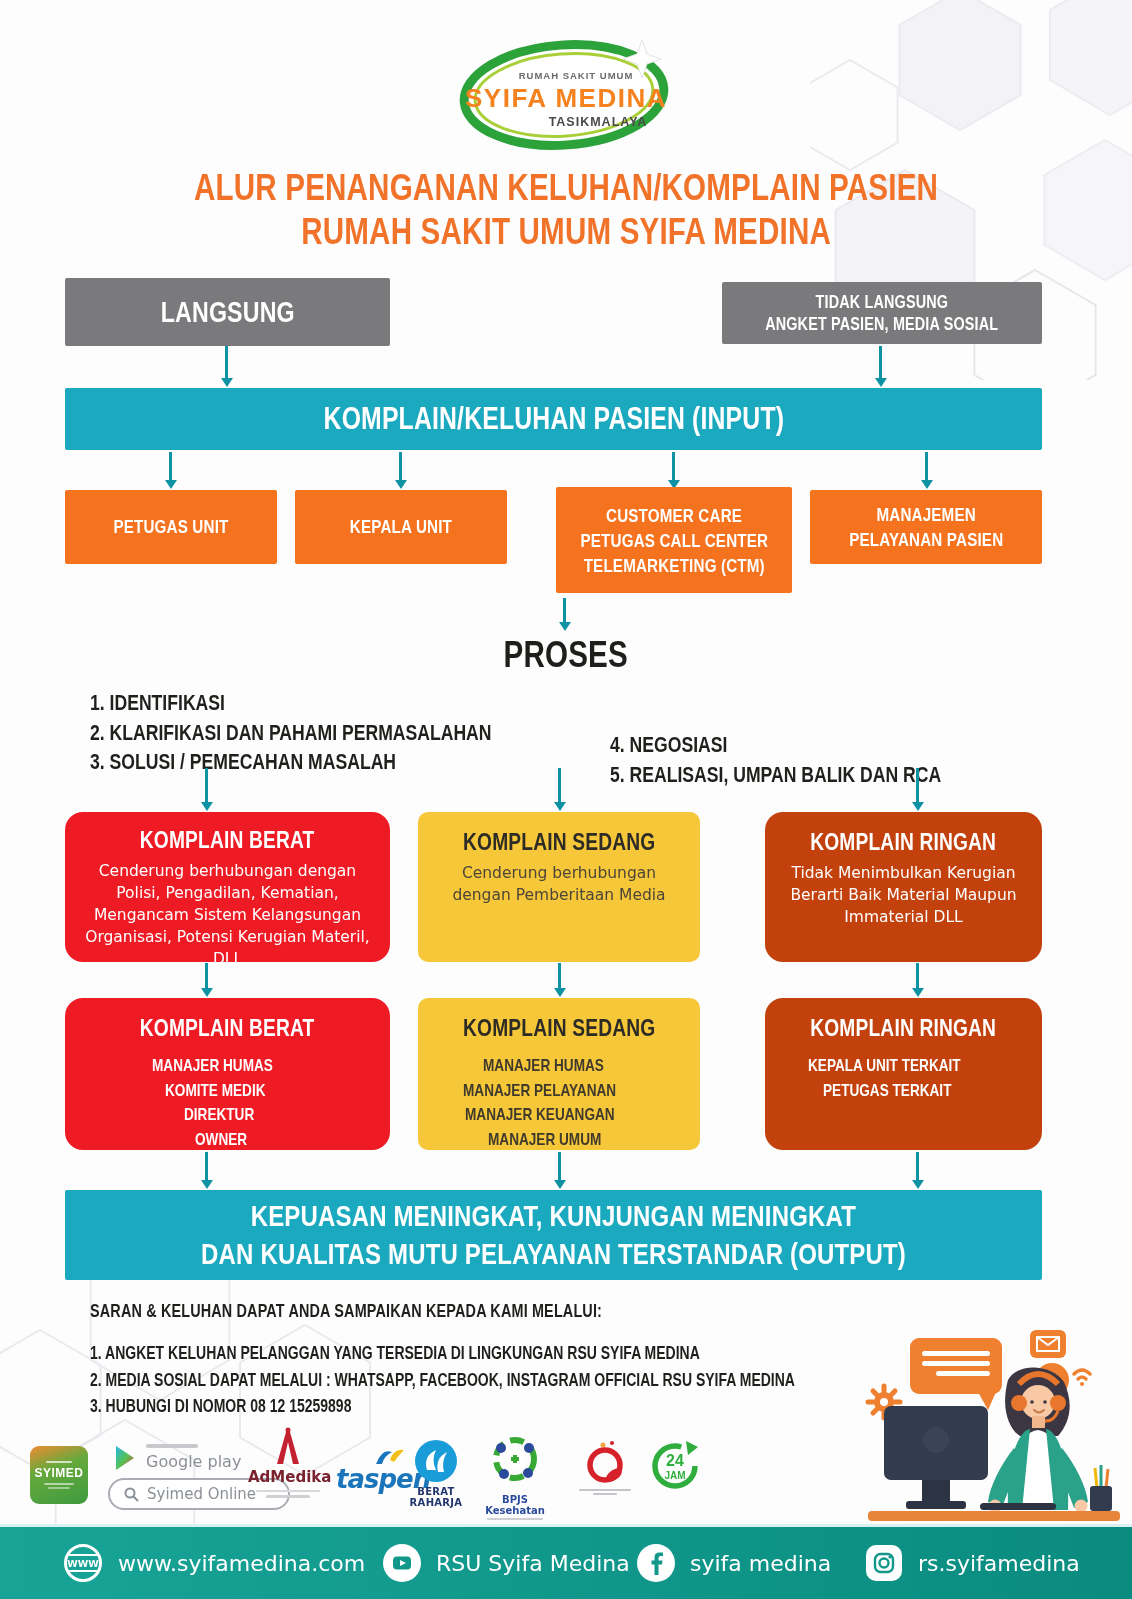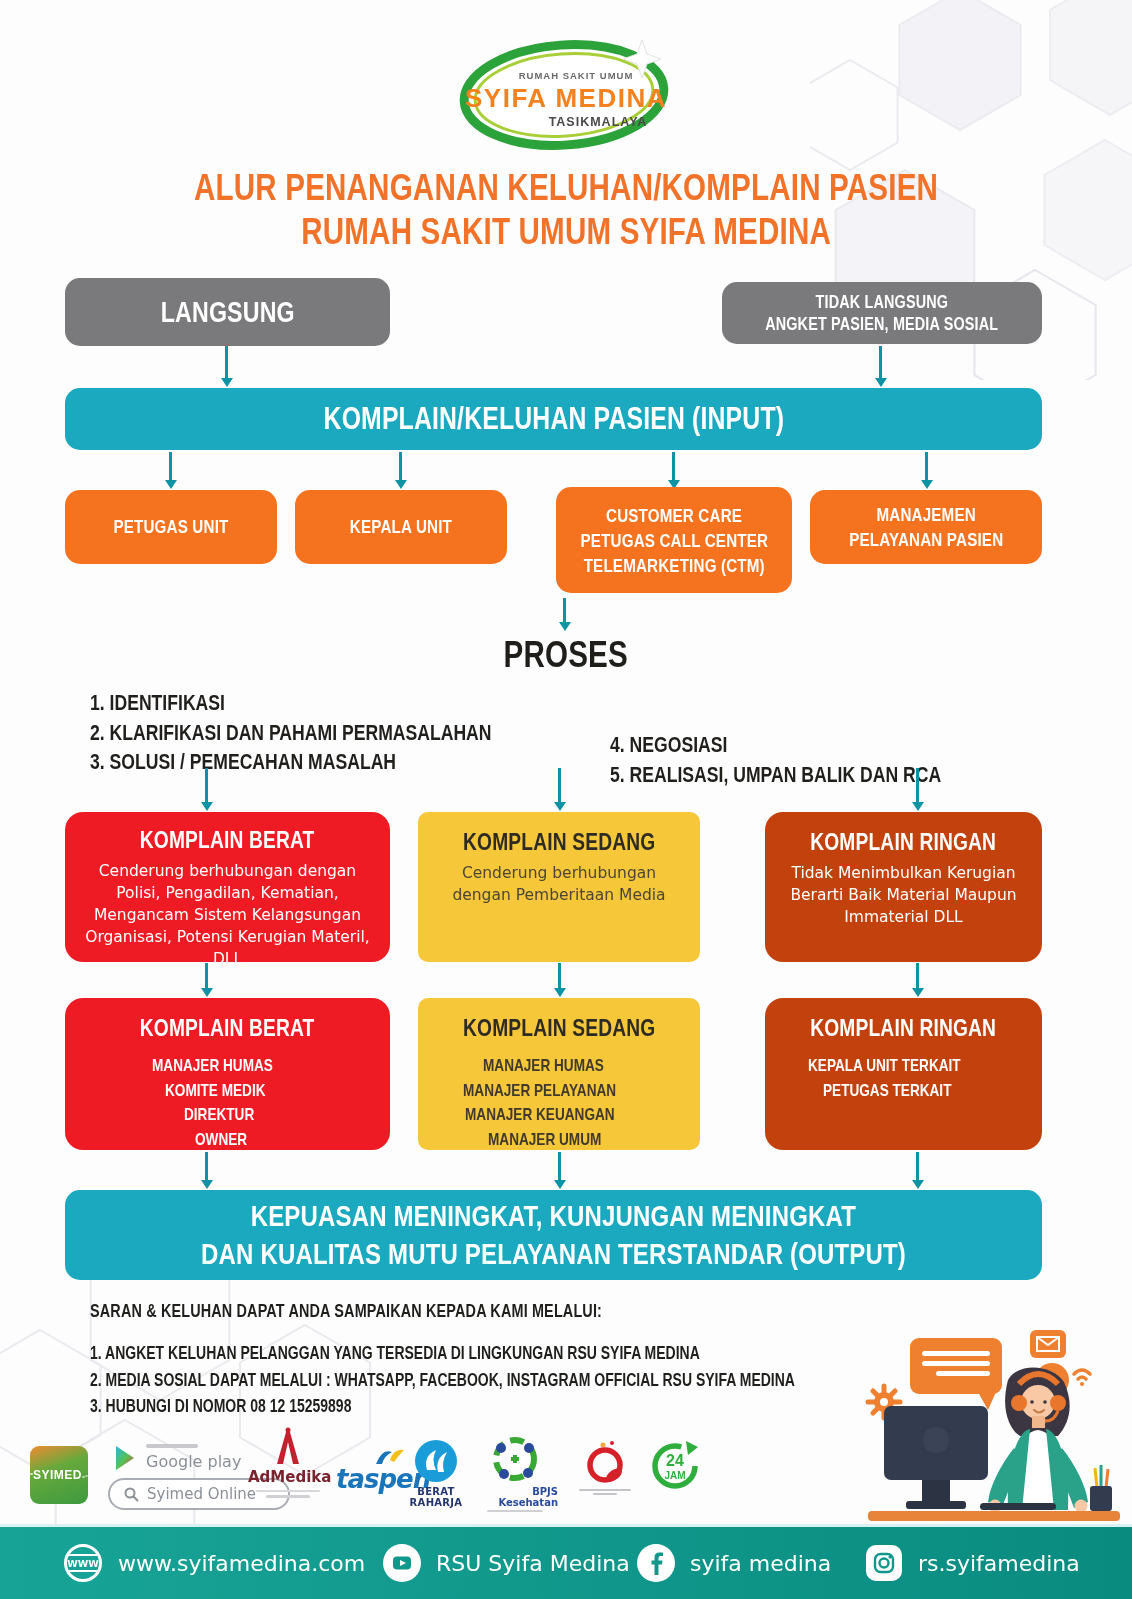--- a/index.html
+++ b/index.html
@@ -4,21 +4,21 @@
 <style>
   html,body{margin:0;padding:0;background:#fff;}
   #page{position:relative;width:1132px;height:1599px;overflow:hidden;background:#fdfdfe;
         font-family:"Liberation Sans",sans-serif;}
   .abs{position:absolute;}
   
   .cx{display:inline-block;transform:scaleX(.8);transform-origin:center;white-space:nowrap;}
   .cxl{display:inline-block;transform:scaleX(.8);transform-origin:left center;white-space:nowrap;}
   .heading{font-weight:bold;letter-spacing:.2px;}
   
-  .node{position:absolute;border-radius:15px;display:flex;flex-direction:column;
+  .node{position:absolute;border-radius:2px;display:flex;flex-direction:column;
         align-items:center;justify-content:center;text-align:center;box-sizing:border-box;}
   .node.gray{background:#7a7a7c;color:#fff;}
   .node.teal{background:#1aa9be;color:#fff;}
   .node.orange{background:#f5731f;color:#fff;}
   .node.red{background:#ee1b24;color:#fff;border-radius:18px;}
   .node.yellow{background:#f7c73a;color:#3f3a2c;border-radius:10px;}
   .node.green{background:#c2410c;color:#fff;border-radius:18px;}
   .arrow{position:absolute;width:3px;background:#0d93a3;}
   .arrow::after{content:"";position:absolute;left:-4.5px;bottom:-9px;width:0;height:0;
       border-left:6px solid transparent;border-right:6px solid transparent;border-top:9px solid #0d93a3;}
@@ -180,21 +180,21 @@
 
   <div class="abs heading" style="left:90px;top:1301px;color:#201f1c;font-size:18px;">
     <span class="cxl">SARAN &amp; KELUHAN DAPAT ANDA SAMPAIKAN KEPADA KAMI MELALUI:</span>
   </div>
   <div class="abs" style="left:90px;top:1340px;color:#201f1c;">
     <div style="font-size:17.5px;line-height:26.5px;font-weight:bold;"><span class="cxl">1. ANGKET KELUHAN PELANGGAN YANG TERSEDIA DI LINGKUNGAN RSU SYIFA MEDINA</span></div>
     <div style="font-size:17.5px;line-height:26.5px;font-weight:bold;"><span class="cxl">2. MEDIA SOSIAL DAPAT MELALUI : WHATSAPP, FACEBOOK, INSTAGRAM OFFICIAL RSU SYIFA MEDINA</span></div>
     <div style="font-size:17.5px;line-height:26.5px;font-weight:bold;"><span class="cxl">3. HUBUNGI DI NOMOR 08 12 15259898</span></div>
   </div>
 
-  <div class="abs" style="left:30px;top:1446px;width:58px;height:58px;border-radius:9px;background:linear-gradient(160deg,#ef8c32 0%,#67a93c 38%,#3d9a3f 100%);color:#fff;display:flex;flex-direction:row;align-items:center;justify-content:center;">
+  <div class="abs" style="left:30px;top:1446px;width:58px;height:58px;border-radius:9px;background:linear-gradient(160deg,#ef8c32 0%,#67a93c 38%,#3d9a3f 100%);color:#fff;display:flex;flex-direction:column;align-items:center;justify-content:center;">
     <div class="tinybar" style="width:26px;height:2px;background:rgba(255,255,255,.7);margin-bottom:3px;"></div>
     <div style="font-size:12px;font-weight:bold;letter-spacing:.5px;">SYIMED</div>
     <div class="tinybar" style="width:30px;height:2px;background:rgba(255,255,255,.55);margin-top:3px;"></div>
     <div class="tinybar" style="width:22px;height:2px;background:rgba(255,255,255,.45);margin-top:2px;"></div>
   </div>
 
   <div class="abs" style="left:114px;top:1444px;display:flex;align-items:center;gap:8px;">
     <svg width="24" height="26" viewBox="0 0 24 26">
       <defs>
           <linearGradient id="gp" x1="0" y1="0" x2="1" y2="1">
@@ -249,21 +249,21 @@
   <div class="abs" style="left:472px;top:1434px;width:86px;text-align:center;">
     <svg width="50" height="50" viewBox="0 0 50 50" style="display:block;margin:0 auto;">
       <circle cx="25" cy="25" r="19" fill="none" stroke="#39a935" stroke-width="6" stroke-dasharray="14 7"></circle>
       <circle cx="11" cy="14" r="5" fill="#2a4b9b"></circle>
       <circle cx="39" cy="14" r="5" fill="#2a4b9b"></circle>
       <circle cx="14" cy="40" r="5" fill="#2a4b9b"></circle>
       <circle cx="38" cy="39" r="5" fill="#2a4b9b"></circle>
       <circle cx="25" cy="25" r="10" fill="#fff"></circle>
       <path d="M21 25 h8 M25 21 v8" stroke="#39a935" stroke-width="4"></path>
     </svg>
-    <div class="p-label" style="font-size:10px;font-weight:bold;color:#2a4b9b;margin-top:2px;text-align:right;">BPJS Kesehatan</div>
+    <div class="p-label" style="font-size:10px;font-weight:bold;color:#2a4b9b;margin-top:10px;">BPJS Kesehatan</div>
     <div class="tinybar" style="width:56px;height:2px;margin:2px auto 0;background:#cfcfd4;"></div>
   </div>
 
   <div class="abs" style="left:572px;top:1438px;width:66px;text-align:center;">
     <svg width="44" height="48" viewBox="0 0 44 48" style="display:block;margin:0 auto;">
       <circle cx="20" cy="7" r="2.5" fill="#f2a33c"></circle>
       <circle cx="29" cy="5" r="2" fill="#d6212a"></circle>
       <circle cx="22" cy="27" r="15" fill="none" stroke="#d6212a" stroke-width="5.5"></circle>
       <ellipse cx="31" cy="37" rx="9" ry="5" fill="#d6212a" transform="rotate(-35 31 37)"></ellipse>
     </svg>

